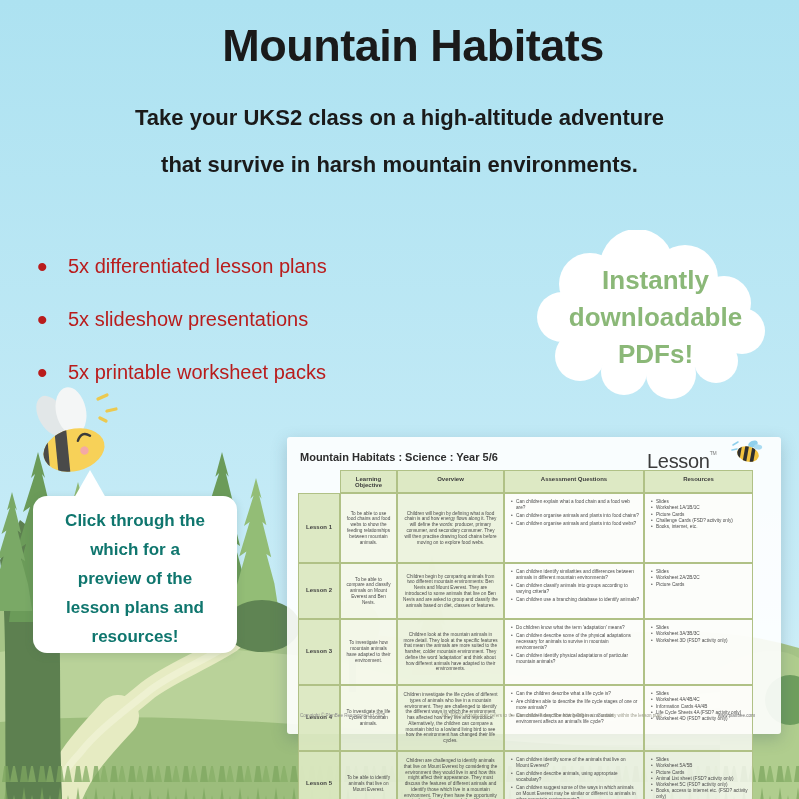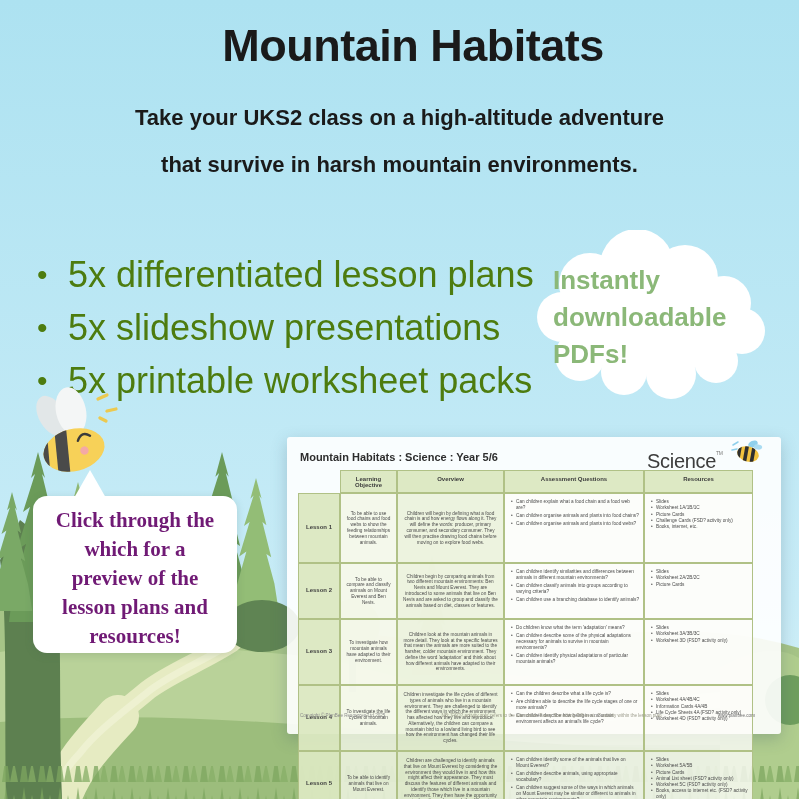--- a/index.html
+++ b/index.html
@@ -4,39 +4,39 @@
 <style>
   html,body{margin:0;padding:0;background:#e8f4f8;}
   #stage{position:relative;width:799px;height:799px;overflow:hidden;
          font-family:"Liberation Sans",sans-serif;background:#bfe9f5;}
   #stage svg.bg{position:absolute;left:0;top:0;z-index:0;}
 
   .hero-title{position:absolute;top:20px;left:0;right:0;z-index:1;text-align:center;
     font-size:45px;font-weight:700;color:#1a1a1a;letter-spacing:-0.5px;padding-left:27px;}
   .hero-subtitle{position:absolute;top:94px;left:0;right:0;z-index:1;text-align:center;
     font-size:22px;font-weight:700;color:#1a1a1a;line-height:47px;}
-  .features{position:absolute;top:248px;left:68px;z-index:1;
-    font-size:36px;color:#4d7c0f;line-height:53px;}
+  .features{position:absolute;top:240px;left:68px;z-index:1;
+    font-size:20px;color:#b91c1c;line-height:53px;}
   .features>div{position:relative;}
   .features>div::before{content:"\2022";position:absolute;left:-31px;font-size:30px;}
 
   .cloud-wrap{position:absolute;left:533px;top:230px;width:244px;height:178px;z-index:1;}
   .cloud-wrap svg{position:absolute;left:0;top:0;}
-  .cloud-text{position:absolute;left:20px;top:32px;width:205px;text-align:left;
+  .cloud-text{position:absolute;left:20px;top:32px;width:205px;text-align:center;
     font-size:26px;font-weight:700;line-height:37px;color:#8bb878;}
 
   .bee-big{position:absolute;left:14px;top:386px;z-index:3;}
 
   .bubble{position:absolute;left:33px;top:496px;width:204px;height:157px;z-index:3;
     background:#ffffff;border-radius:14px;box-shadow:0 2px 8px rgba(70,100,80,.2);}
   .bubble::before{content:"";position:absolute;top:-26px;left:41px;width:0;height:0;
     border-left:16px solid transparent;border-right:16px solid transparent;
     border-bottom:28px solid #ffffff;}
-  .bubble-text{padding-top:10px;text-align:center;font-size:21px;font-weight:700;
-    line-height:29px;color:#701a75;font-family:Liberation Serif, serif;}
+  .bubble-text{padding-top:10px;text-align:center;font-size:17px;font-weight:700;
+    line-height:29px;color:#0f766e;}
 
   .paper{position:absolute;left:287px;top:437px;width:494px;height:297px;z-index:2;
     background:rgba(255,255,255,0.9);border-radius:3px;
     box-shadow:0 5px 16px rgba(50,80,100,0.25);}
   .doc-title{position:absolute;left:13px;top:14px;font-size:11px;font-weight:700;color:#2d2d2d;}
   .logo{position:absolute;right:24px;top:4px;width:110px;height:30px;}
   .logo-text{position:absolute;left:0;top:9px;font-size:20px;color:#3c3c3c;letter-spacing:-0.3px;}
   .logo-tm{font-size:5px;vertical-align:top;color:#7a7a7a;}
   .logo-bee{position:absolute;right:-6px;top:-3px;}
 
@@ -193,21 +193,21 @@
         <div>preview of the</div>
         <div>lesson plans and</div>
         <div>resources!</div>
       </div>
   </div>
 
   <div class="paper">
     <div class="doc-title">Mountain Habitats : Science : Year 5/6</div>
 
     <div class="logo">
-      <span class="logo-text"><span>Science</span><span class="logo-tm">TM</span></span>
+      <span class="logo-text"><span>Lesson</span><span class="logo-tm">TM</span></span>
       <svg class="logo-bee" width="34" height="26" viewBox="0 0 34 26">
         <g stroke="#8fd0ec" stroke-width="1.5" stroke-linecap="round" fill="none">
           <path d="M4,7 l5,-3"></path>
             <path d="M3,12 l5,-1"></path>
         </g>
         <ellipse cx="24" cy="6" rx="5" ry="3.2" fill="#8fd0ec" transform="rotate(-22 24 6)"></ellipse>
         <ellipse cx="29" cy="9" rx="4.2" ry="2.6" fill="#aadcf2" transform="rotate(8 29 9)"></ellipse>
         <g transform="rotate(16 19 16)">
           <ellipse cx="19" cy="16" rx="11" ry="7.5" fill="#f2c23e"></ellipse>
           <clipPath id="logoBeeClip">

